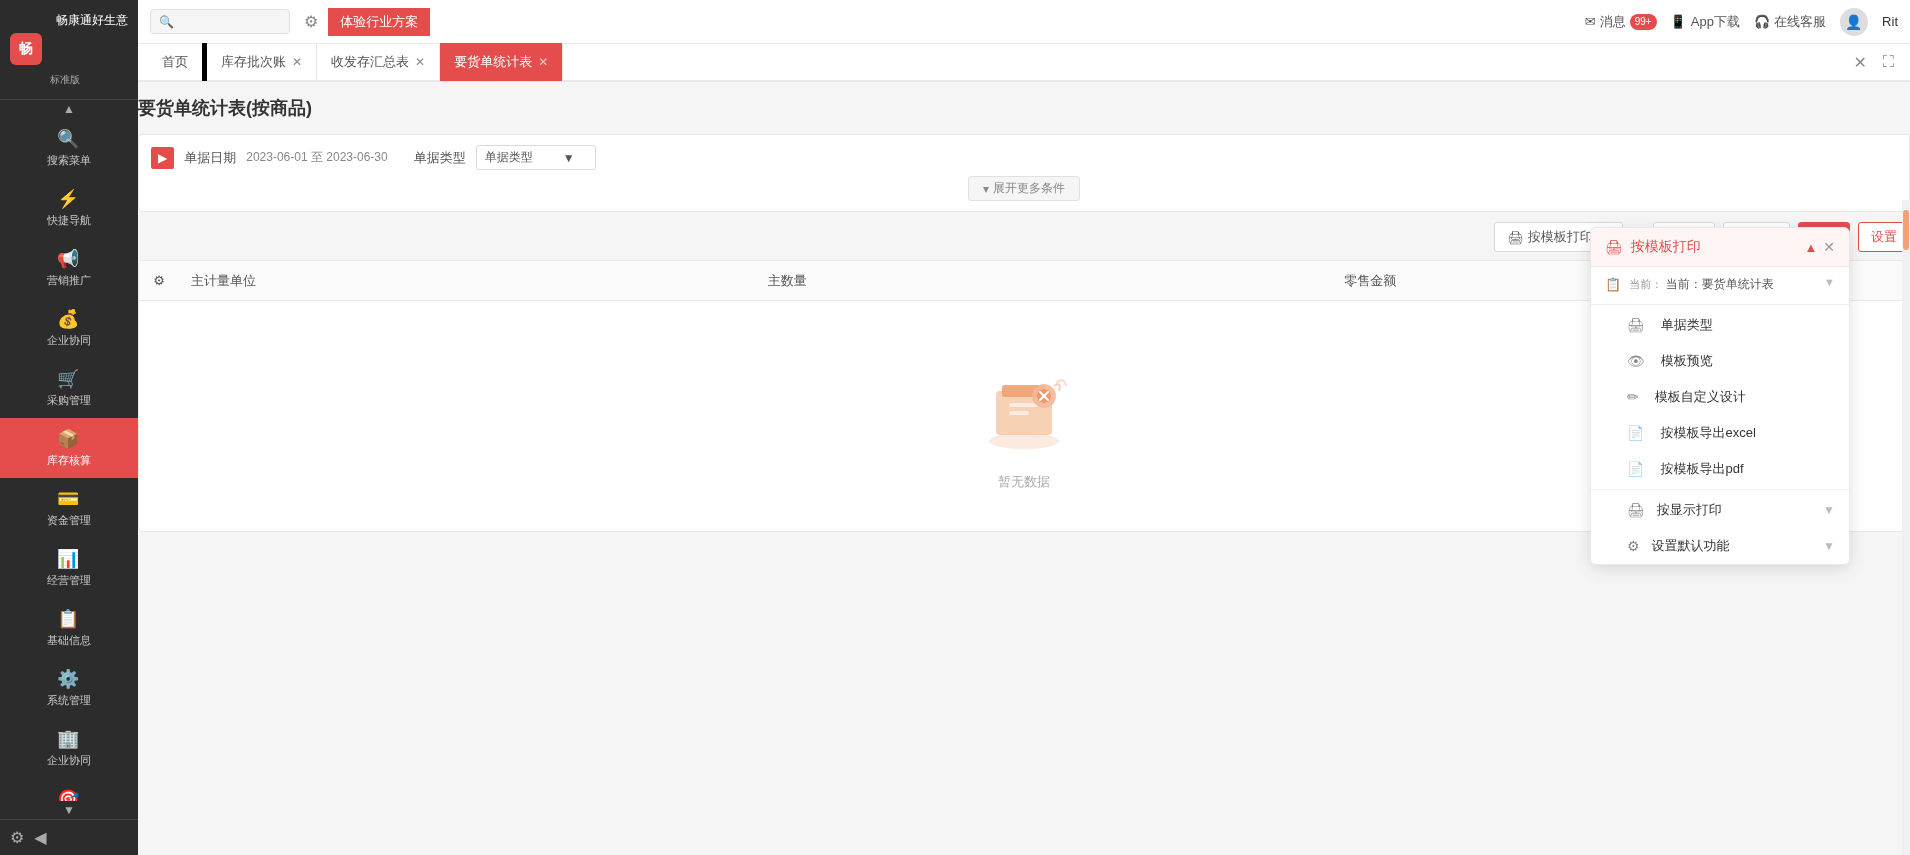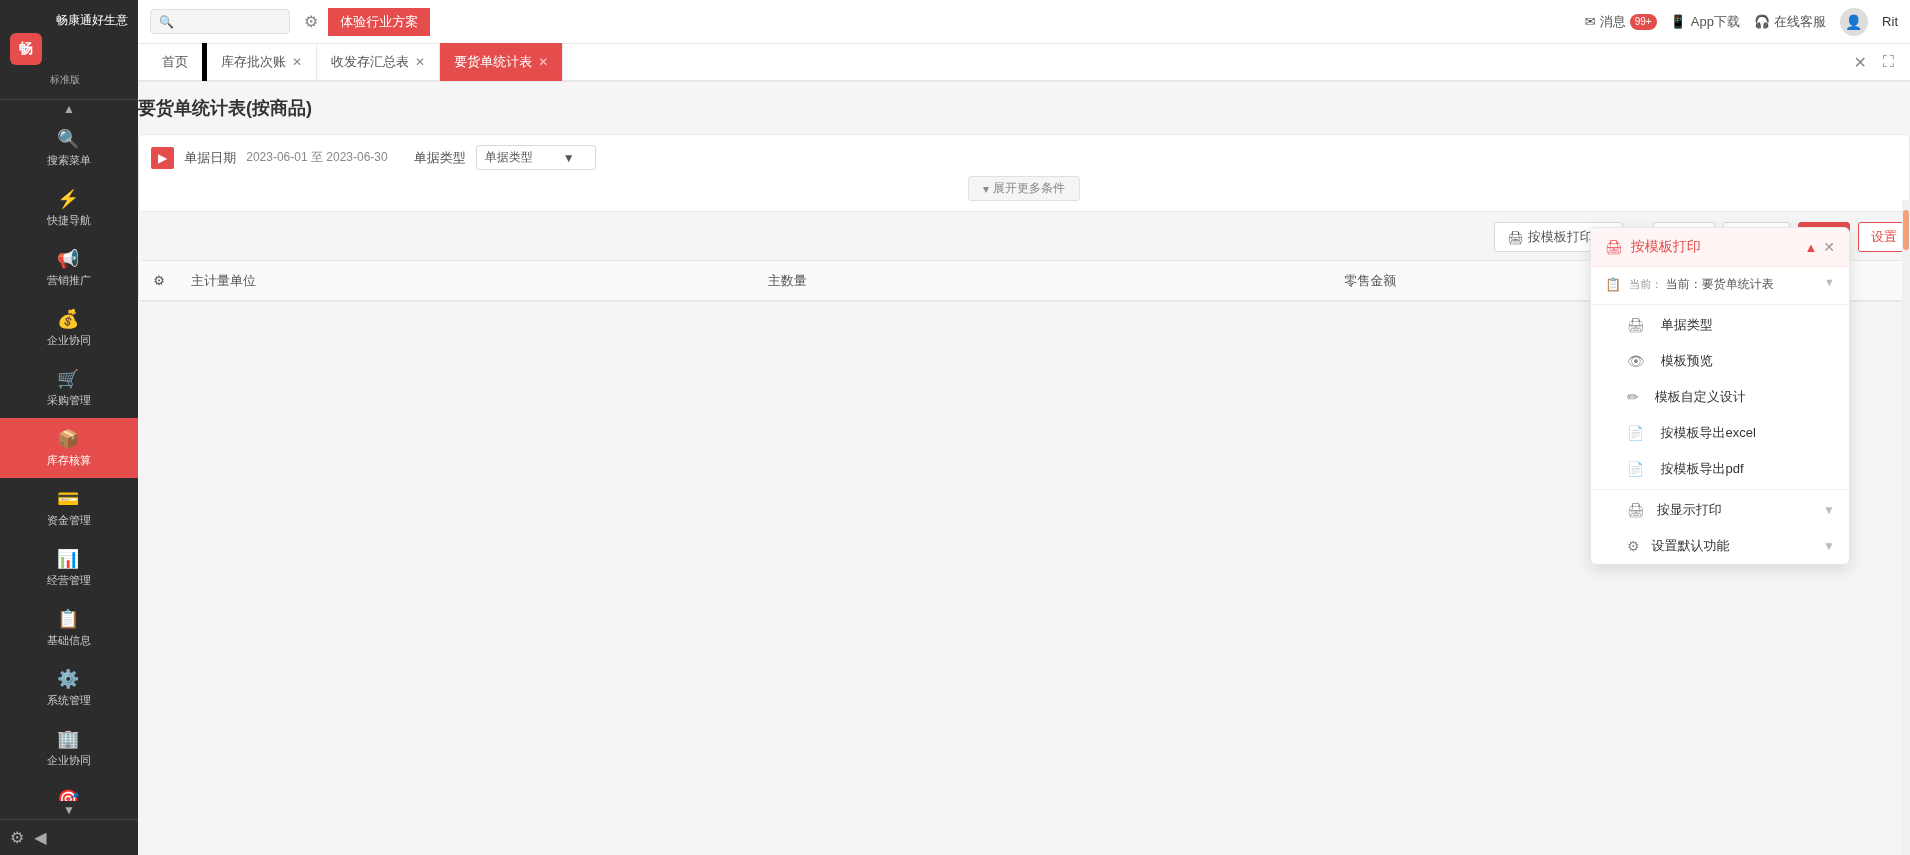--- a/index.html
+++ b/index.html
@@ -559,20 +559,37 @@
 
     <div class="data-table">
       <div class="table-header">
         <div class="th col-check">
           <span>⚙</span>
         </div>
         <div class="th col-unit">主计量单位</div>
         <div class="th col-qty">主数量</div>
         <div class="th col-amount">零售金额</div>
       </div>
+      <div class="table-empty">
+
+        <svg class="empty-icon" viewBox="0 0 100 100" xmlns="http://www.w3.org/2000/svg">
+          <ellipse cx="50" cy="80" rx="35" ry="8" fill="#f5d5c0" opacity="0.5"></ellipse>
+          <rect x="22" y="30" width="56" height="44" rx="4" fill="#f5c5a0" opacity="0.8"></rect>
+          <rect x="28" y="24" width="44" height="12" rx="3" fill="#f0a070" opacity="0.9"></rect>
+          <rect x="35" y="42" width="30" height="4" rx="2" fill="#fff" opacity="0.6"></rect>
+          <rect x="35" y="50" width="20" height="4" rx="2" fill="#fff" opacity="0.6"></rect>
+          <circle cx="70" cy="35" r="12" fill="#f4b898" opacity="0.9"></circle>
+          <circle cx="70" cy="35" r="7" fill="#f09060" opacity="0.8"></circle>
+          <line x1="66" y1="31" x2="74" y2="39" stroke="#fff" stroke-width="2" stroke-linecap="round"></line>
+          <line x1="66" y1="39" x2="74" y2="31" stroke="#fff" stroke-width="2" stroke-linecap="round"></line>
+          <path d="M 80 25 Q 88 20 85 30" stroke="#f4b898" stroke-width="2" fill="none" opacity="0.7"></path>
+          <path d="M 82 22 Q 90 15 92 25" stroke="#f4b898" stroke-width="2" fill="none" opacity="0.5"></path>
+        </svg>
+        <span class="empty-text">暂无数据</span>
+      </div>
     </div>
 
     <div class="print-dropdown">
       <div class="dropdown-header">
         <div class="dropdown-header-left">
           <span>🖨</span>
           <span>按模板打印</span>
         </div>
         <div class="dropdown-header-right">
           <span style="color:#e54c4c;">▲</span>

